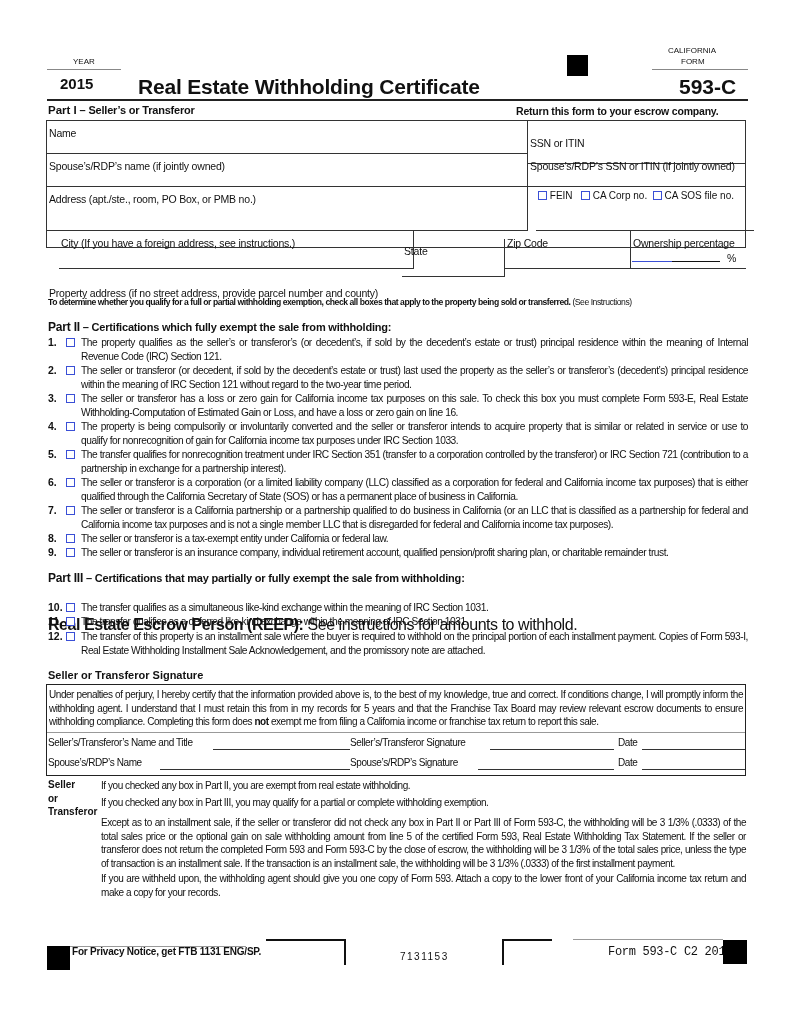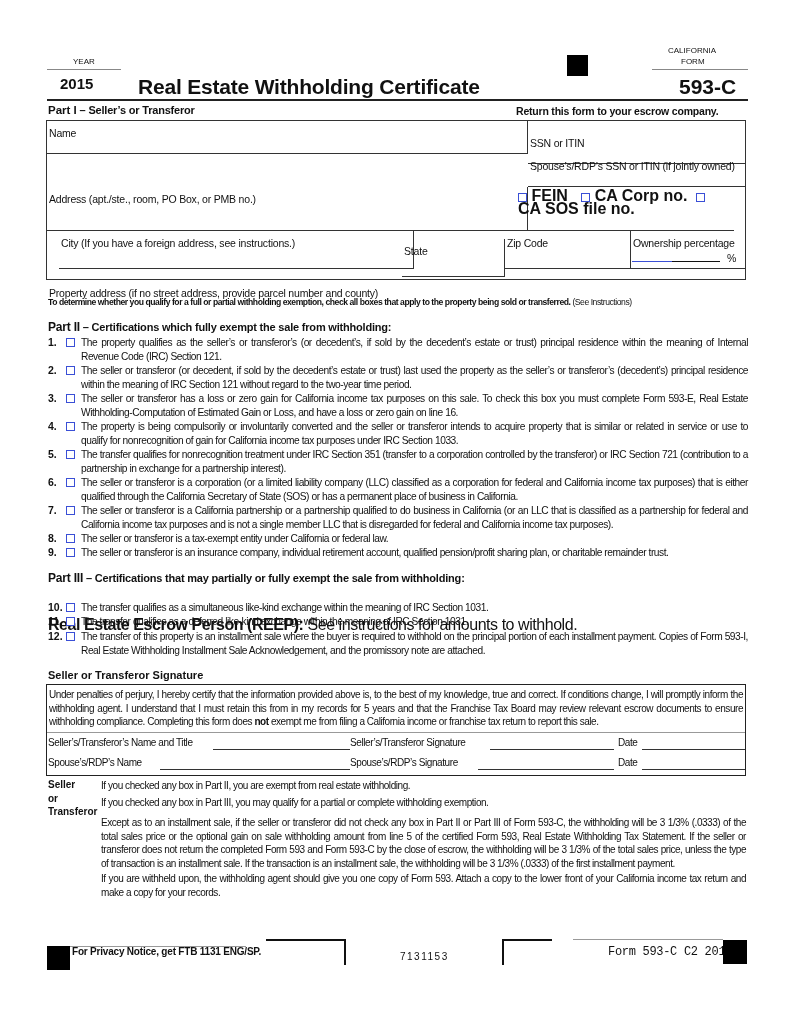--- a/index.html
+++ b/index.html
@@ -30,29 +30,30 @@
 <div class="abs" style="left:681px;top:57px;font-size:8px;">FORM</div>
 <div class="hline" style="left:652px;top:69px;width:96px;border-color:#888;"></div>
 <div class="abs" style="left:679px;top:75px;font-size:21px;font-weight:bold;">593-C</div>
 <div class="abs" style="left:47px;top:99px;width:701px;height:2px;background:#222;"></div>
 
 <div class="abs" style="left:48px;top:104px;font-size:11px;">
   <b style="font-size:11.5px;">Part I</b><b style="font-weight:bold;letter-spacing:-0.2px;"> – Seller’s or Transferor</b>
 </div>
 <div class="abs" style="left:516px;top:105px;font-size:10.5px;font-weight:bold;letter-spacing:-0.2px;">Return this form to your escrow company.</div>
 
-<div class="grid" style="left:46px;top:120px;width:700px;height:160px;">
+<div class="grid" style="left:46px;top:120px;width:700px;height:128px;">
 
   <div class="cell" style="left:0;top:0;width:481px;height:33px;"><span class="field-label">Name</span></div>
   <div class="cell" style="left:481px;top:10px;width:218px;height:33px;border-right:none;"><span class="field-label">SSN or ITIN</span></div>
 
+  <div class="cell" style="left:0;top:33px;width:481px;height:33px;"><span class="field-label">Spouse’s/RDP’s name (if jointly owned)</span></div>
   <div class="cell" style="left:481px;top:33px;width:218px;height:33px;border-right:none;"><span class="field-label">Spouse’s/RDP’s SSN or ITIN (if jointly owned)</span></div>
 
   <div class="cell" style="left:0;top:66px;width:481px;height:44px;"><span class="field-label">Address (apt./ste., room, PO Box, or PMB no.)</span></div>
-  <div class="cell" style="left:469px;top:66px;width:218px;height:44px;border-right:none;font-size:16px;line-height:13px;font-weight:bold;">
+  <div class="cell" style="left:489px;top:66px;width:218px;height:44px;border-right:none;font-size:10px;line-height:13px;">
     <span class="cb"></span>
     <span>FEIN</span>&nbsp;&nbsp;
     <span class="cb"></span>
     <span>CA Corp no.</span>&nbsp;
     <span class="cb"></span>
     <span>CA SOS file no.</span>
   </div>
 
   <div class="cell" style="left:0;top:110px;width:355px;height:38px;margin-left:12px;"><span class="field-label">City (If you have a foreign address, see instructions.)</span></div>
   <div class="cell" style="left:355px;top:118px;width:103px;height:38px;"><span class="field-label">State</span></div>

